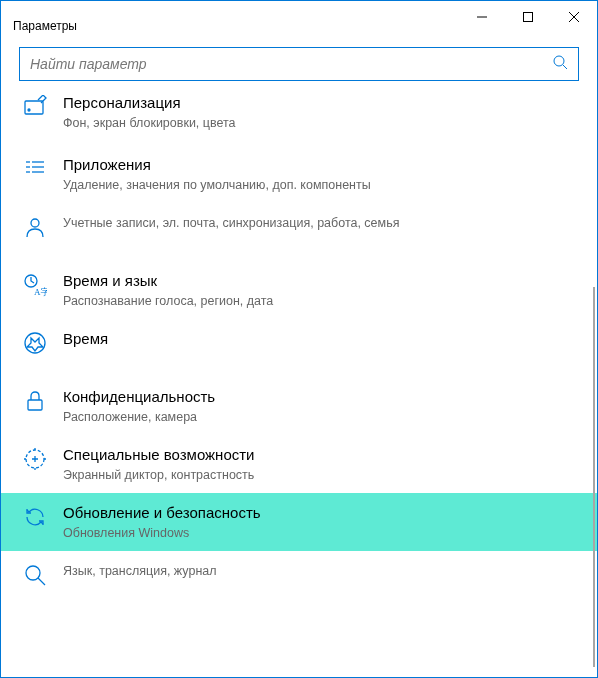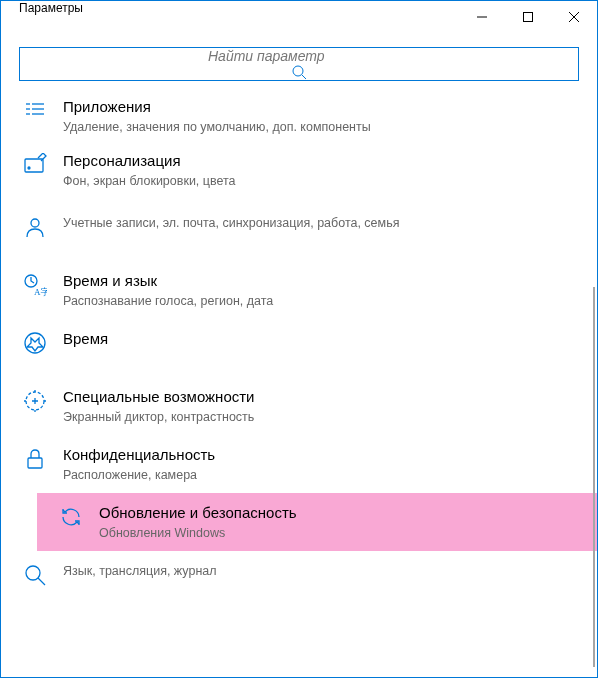--- a/index.html
+++ b/index.html
@@ -9,25 +9,25 @@
       font-family: "Segoe UI", Tahoma, sans-serif;
       background: #fff;
       border: 1px solid #0078d7;
       overflow: hidden;
       display: flex;
       flex-direction: column;
     }
     .titlebar {
       height: 32px;
       display: flex;
-      align-items: flex-start;
+      align-items: flex-end;
       justify-content: space-between;
       font-size: 12px;
       color: #000;
-      padding-left: 18px;
+      padding-left: 12px;
     }
     .title-text { font-weight: 400; }
     .window-controls { display: flex; height: 100%; }
     .win-btn {
       width: 46px;
       height: 100%;
       display: flex;
       align-items: center;
       justify-content: center;
       font-family: "Segoe MDL2 Assets", sans-serif;
@@ -37,21 +37,20 @@
     .win-btn svg { display: block; }
     .search-wrap {
       padding: 14px 18px 6px 18px;
     }
     .search-box {
       border: 1px solid #0078d7;
       height: 34px;
       display: flex;
       align-items: center;
       padding: 0 10px;
-      flex-direction: column;
     }
     .search-input {
       flex: 1;
       border: none;
       outline: none;
       font-size: 14px;
       font-family: inherit;
       font-style: italic;
       color: #666;
       background: transparent;
@@ -73,21 +72,21 @@
     }
     .settings-list { padding: 0 0 10px 0; }
     .setting-item {
       display: flex;
       align-items: flex-start;
       padding: 10px 18px 10px 18px;
       gap: 16px;
       min-height: 58px;
     }
     .setting-item.first { padding-top: 6px; }
-    .setting-item.hover { background: #f9a8d4; margin-left: 36px; }
+    .setting-item.hover { background: #5eead4; }
     .icon-col {
       width: 28px;
       display: flex;
       justify-content: flex-end;
       padding-top: 2px;
       color: #0078d7;
       flex-shrink: 0;
     }
     .icon-col svg { display: block; }
     .text-col { flex: 1; }
@@ -138,51 +137,51 @@
           <line x1="11" y1="11" x2="15" y2="15" stroke="#0078d7" stroke-width="1"></line>
         </svg>
     </span>
   </div>
 </div>
 
 <div class="content">
   <div class="scroll-indicator"></div>
   <div class="settings-list">
 
+    <div class="setting-item first">
+      <div class="icon-col">
+        <svg width="24" height="24" viewBox="0 0 24 24" fill="none" stroke="#0078d7" stroke-width="1.3">
+          <rect x="2" y="6" width="18" height="13" rx="1"></rect>
+            <path d="M15 5 L20 0 L23 3 L18 8"></path>
+            <circle cx="6" cy="15" r="1" fill="#0078d7"></circle>
+        </svg>
+      </div>
+      <div class="text-col">
+        <div class="item-title">Персонализация</div>
+        <div class="item-subtitle">Фон, экран блокировки, цвета</div>
+      </div>
+    </div>
+
     <div class="setting-item">
       <div class="icon-col">
         <svg width="24" height="24" viewBox="0 0 24 24" fill="none" stroke="#0078d7" stroke-width="1.3">
           <line x1="3" y1="5" x2="7" y2="5"></line>
             <line x1="9" y1="5" x2="21" y2="5"></line>
           <line x1="3" y1="10" x2="7" y2="10"></line>
             <line x1="9" y1="10" x2="21" y2="10"></line>
           <line x1="3" y1="15" x2="7" y2="15"></line>
             <line x1="9" y1="15" x2="21" y2="15"></line>
         </svg>
       </div>
       <div class="text-col">
         <div class="item-title">Приложения</div>
         <div class="item-subtitle">Удаление, значения по умолчанию, доп. компоненты</div>
       </div>
     </div>
 
-    <div class="setting-item first">
-      <div class="icon-col">
-        <svg width="24" height="24" viewBox="0 0 24 24" fill="none" stroke="#0078d7" stroke-width="1.3">
-          <rect x="2" y="6" width="18" height="13" rx="1"></rect>
-            <path d="M15 5 L20 0 L23 3 L18 8"></path>
-            <circle cx="6" cy="15" r="1" fill="#0078d7"></circle>
-        </svg>
-      </div>
-      <div class="text-col">
-        <div class="item-title">Персонализация</div>
-        <div class="item-subtitle">Фон, экран блокировки, цвета</div>
-      </div>
-    </div>
-
     <div class="setting-item">
       <div class="icon-col">
         <svg width="24" height="24" viewBox="0 0 24 24" fill="none" stroke="#0078d7" stroke-width="1.3">
           <circle cx="12" cy="8" r="4"></circle>
             <path d="M4 22 C4 16 8 14 12 14 C16 14 20 16 20 22"></path>
         </svg>
       </div>
       <div class="text-col">
         <div class="item-subtitle">Учетные записи, эл. почта, синхронизация, работа, семья</div>
       </div>
@@ -210,41 +209,41 @@
         </svg>
       </div>
       <div class="text-col">
         <div class="item-title">Время</div>
       </div>
     </div>
 
     <div class="setting-item">
       <div class="icon-col">
         <svg width="24" height="24" viewBox="0 0 24 24" fill="none" stroke="#0078d7" stroke-width="1.3">
+          <rect x="5" y="11" width="14" height="10" rx="1"></rect>
+          <path d="M8 11 L8 7 C8 4 10 3 12 3 C14 3 16 4 16 7 L16 11"></path>
+        </svg>
+      </div>
+      <div class="text-col">
+        <div class="item-title">Конфиденциальность</div>
+        <div class="item-subtitle">Расположение, камера</div>
+      </div>
+    </div>
+
+    <div class="setting-item">
+      <div class="icon-col">
+        <svg width="24" height="24" viewBox="0 0 24 24" fill="none" stroke="#0078d7" stroke-width="1.3">
           <circle cx="12" cy="12" r="9" stroke-dasharray="3 2"></circle>
           <path d="M12 3 L12 1 M21 12 L23 12 M12 21 L12 23 M3 12 L1 12"></path>
           <path d="M9 12 L15 12 M12 9 L12 15"></path>
         </svg>
       </div>
       <div class="text-col">
         <div class="item-title">Специальные возможности</div>
         <div class="item-subtitle">Экранный диктор, контрастность</div>
-      </div>
-    </div>
-
-    <div class="setting-item">
-      <div class="icon-col">
-        <svg width="24" height="24" viewBox="0 0 24 24" fill="none" stroke="#0078d7" stroke-width="1.3">
-          <rect x="5" y="11" width="14" height="10" rx="1"></rect>
-          <path d="M8 11 L8 7 C8 4 10 3 12 3 C14 3 16 4 16 7 L16 11"></path>
-        </svg>
-      </div>
-      <div class="text-col">
-        <div class="item-title">Конфиденциальность</div>
-        <div class="item-subtitle">Расположение, камера</div>
       </div>
     </div>
 
     <div class="setting-item hover">
       <div class="icon-col">
         <svg width="24" height="24" viewBox="0 0 24 24" fill="none" stroke="#0078d7" stroke-width="1.3">
           <path d="M20 12 A8 8 0 0 0 6 7 L4 5"></path>
             <path d="M4 4 L4 8 L8 8"></path>
           <path d="M4 12 A8 8 0 0 0 18 17 L20 19"></path>
             <path d="M20 20 L20 16 L16 16"></path>

